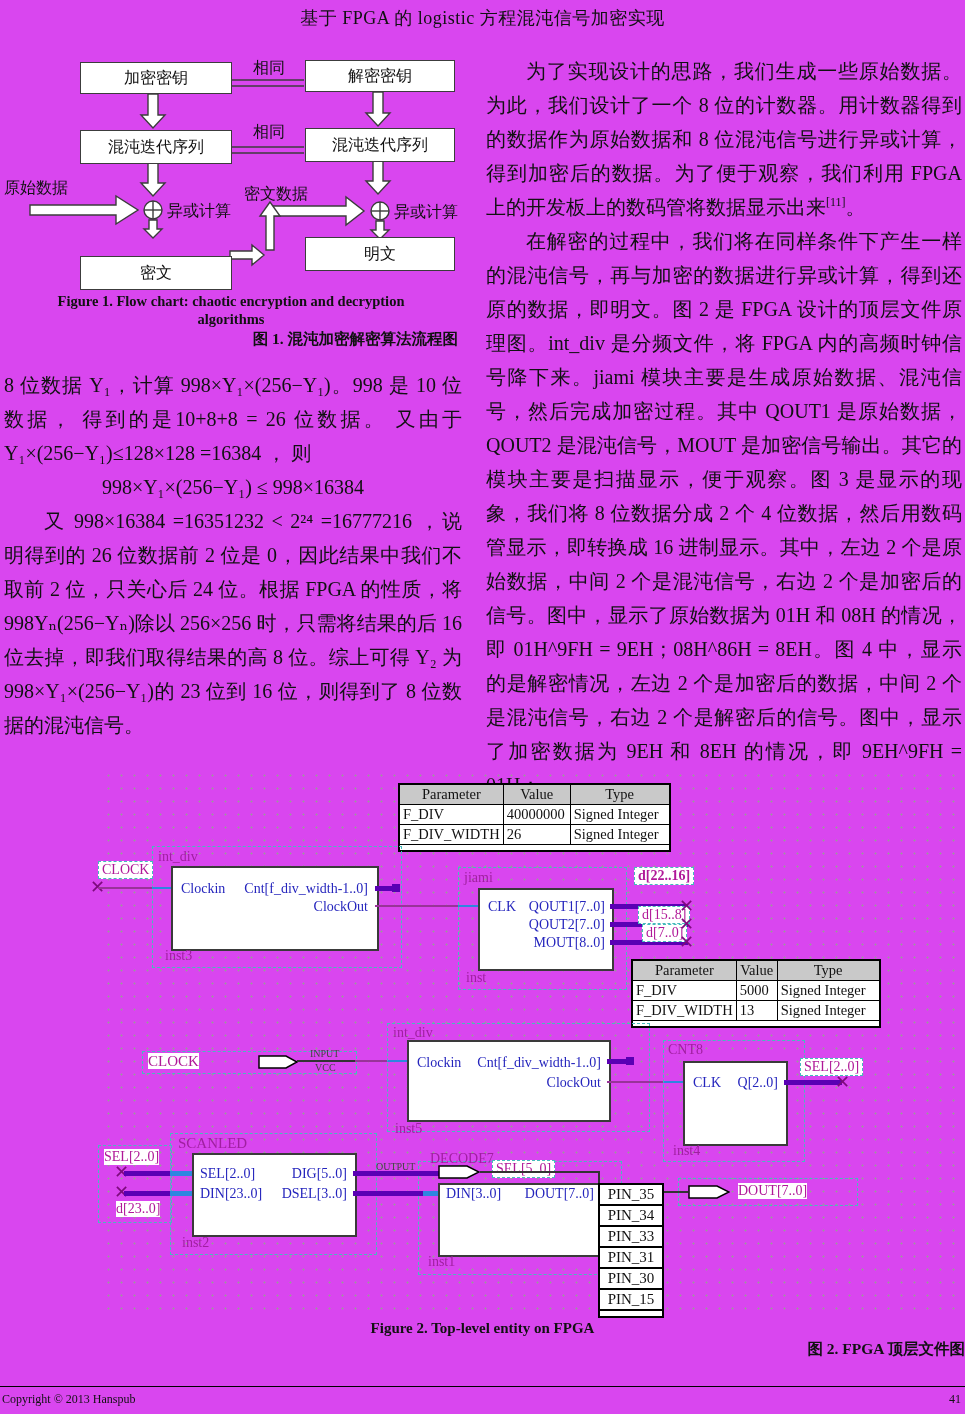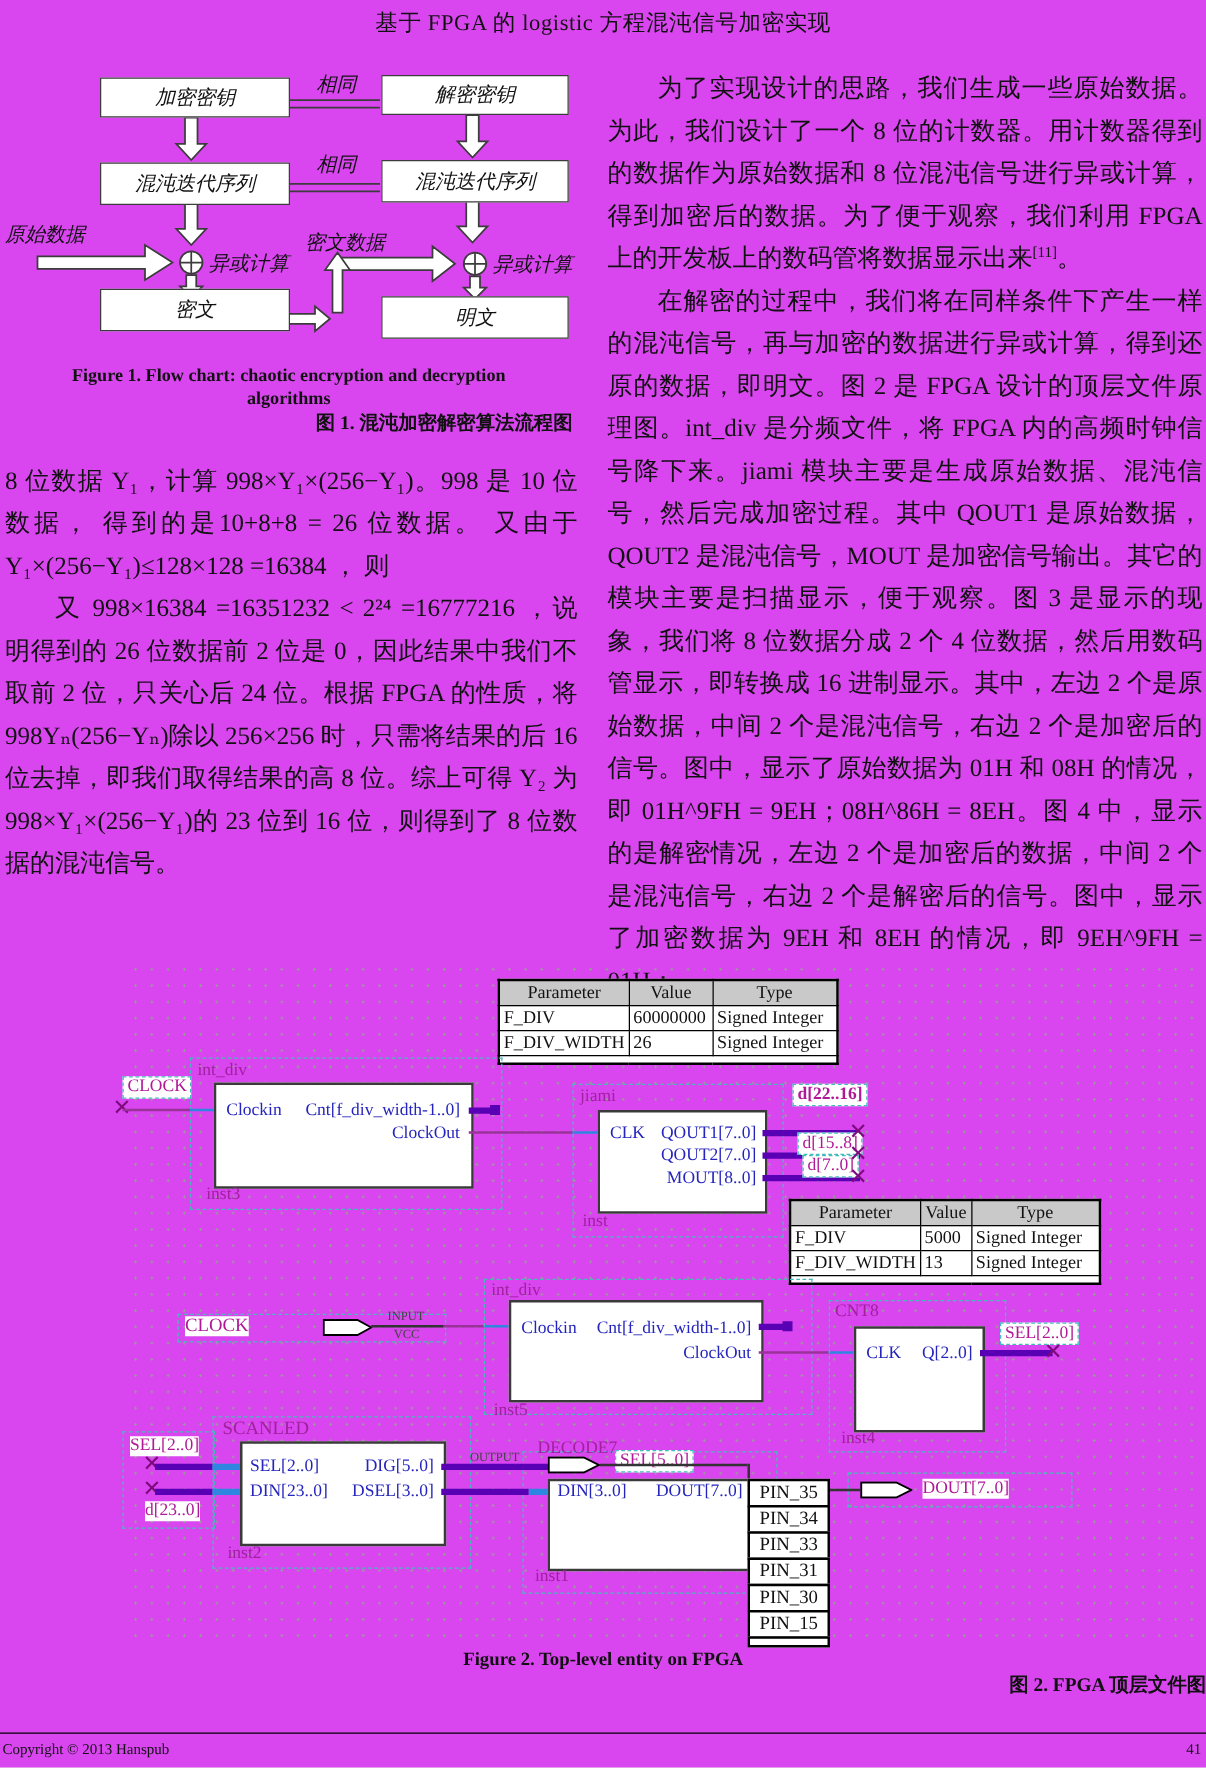--- a/index.html
+++ b/index.html
@@ -10,21 +10,21 @@
   .col{font-size:20px;line-height:34px;text-align:justify;}
   .col p{margin:0;}
   .indent{text-indent:2em;}
   .formula{text-align:center;text-indent:0;margin:2px 0 2px 0;}
   sup.ref{font-size:12px;vertical-align:super;line-height:0;}
   .cap{text-align:center;font-weight:bold;}
   .capen{font-size:14.5px;line-height:18px;}
   .capzh{font-size:15.5px;line-height:21px;text-align:right;}
 
   
-  .fig1{width:458px;height:232px;font-style:italic;}
+  .fig1{width:458px;height:232px;}
   .fbox{position:absolute;border:1.5px solid #3c3c3c;display:flex;align-items:center;justify-content:center;
         font-size:16px;background:#fff;}
   .flabel{position:absolute;font-size:16px;white-space:nowrap;}
 
   
   .fig2{width:868px;height:548px;overflow:visible;
         background-image:radial-gradient(circle,#9a9a9a 0.9px,transparent 1.1px);
         background-size:13px 13px;background-position:4px 4px;}
   .mcont{position:absolute;border:1px dashed #45bcbc;}
   .irect{position:absolute;background:#fff;border:2px solid #3a3a3a;}
@@ -86,58 +86,59 @@
         <line x1="151" y1="143" x2="151" y2="161"></line>
         <circle cx="378" cy="153" r="9"></circle>
         <line x1="369" y1="153" x2="387" y2="153"></line>
         <line x1="378" y1="144" x2="378" y2="162"></line>
       </g>
     </svg>
     <div class="fbox" style="left:78px;top:4px;width:150px;height:30px;">加密密钥</div>
     <div class="fbox" style="left:303px;top:2px;width:148px;height:30px;">解密密钥</div>
     <div class="fbox" style="left:78px;top:72px;width:150px;height:32px;">混沌迭代序列</div>
     <div class="fbox" style="left:303px;top:70px;width:148px;height:32px;">混沌迭代序列</div>
-    <div class="fbox" style="left:78px;top:173px;width:150px;height:32px;">密文</div>
+    <div class="fbox" style="left:78px;top:198px;width:150px;height:32px;">密文</div>
     <div class="fbox" style="left:303px;top:179px;width:148px;height:32px;">明文</div>
     <div class="flabel" style="left:232px;top:0px;width:70px;text-align:center;">相同</div>
     <div class="flabel" style="left:232px;top:64px;width:70px;text-align:center;">相同</div>
     <div class="flabel" style="left:2px;top:120px;">原始数据</div>
     <div class="flabel" style="left:242px;top:126px;">密文数据</div>
     <div class="flabel" style="left:165px;top:143px;">异或计算</div>
     <div class="flabel" style="left:392px;top:144px;">异或计算</div>
   </div>
 
   <div class="abs cap" style="left:4px;top:292px;width:454px;">
     <div class="capen">Figure 1. Flow chart: chaotic encryption and decryption</div>
     <div class="capen">algorithms</div>
     <div class="capzh">图 1.  混沌加密解密算法流程图</div>
   </div>
 
   <div class="abs col" style="left:4px;top:368px;width:458px;">
     <p>8 位数据 Y₁，计算 998×Y₁×(256−Y₁)。998 是 10 位数据， 得到的是10+8+8 = 26 位数据。 又由于 Y₁×(256−Y₁)≤128×128 =16384 ， 则</p>
+    <p class="formula">998×Y₁×(256−Y₁) ≤ 998×16384</p>
     <p class="indent">又 998×16384 =16351232 &lt; 2²⁴ =16777216 ，说明得到的 26 位数据前 2 位是 0，因此结果中我们不取前 2 位，只关心后 24 位。根据 FPGA 的性质，将 998Yₙ(256−Yₙ)除以 256×256 时，只需将结果的后 16 位去掉，即我们取得结果的高 8 位。综上可得 Y₂ 为 998×Y₁×(256−Y₁)的 23 位到 16 位，则得到了 8 位数据的混沌信号。</p>
   </div>
 
   <div class="abs col" style="left:486px;top:54px;width:476px;">
     <p class="indent"><span>为了实现设计的思路，我们生成一些原始数据。为此，我们设计了一个 8 位的计数器。用计数器得到的数据作为原始数据和 8 位混沌信号进行异或计算，得到加密后的数据。为了便于观察，我们利用 FPGA 上的开发板上的数码管将数据显示出来</span><sup class="ref">[11]</sup><span>。</span></p>
     <p class="indent">在解密的过程中，我们将在同样条件下产生一样的混沌信号，再与加密的数据进行异或计算，得到还原的数据，即明文。图 2 是 FPGA 设计的顶层文件原理图。int_div 是分频文件，将 FPGA 内的高频时钟信号降下来。jiami 模块主要是生成原始数据、混沌信号，然后完成加密过程。其中 QOUT1 是原始数据，QOUT2 是混沌信号，MOUT 是加密信号输出。其它的模块主要是扫描显示，便于观察。图 3 是显示的现象，我们将 8 位数据分成 2 个 4 位数据，然后用数码管显示，即转换成 16 进制显示。其中，左边 2 个是原始数据，中间 2 个是混沌信号，右边 2 个是加密后的信号。图中，显示了原始数据为 01H 和 08H 的情况，即 01H^9FH = 9EH；08H^86H = 8EH。图 4 中，显示的是解密情况，左边 2 个是加密后的数据，中间 2 个是混沌信号，右边 2 个是解密后的信号。图中，显示了加密数据为 9EH 和 8EH 的情况，即 9EH^9FH = 01H；</p>
   </div>
 
   <div class="abs fig2" style="left:98px;top:765px;">
 
     <table class="ptable" style="left:300px;top:18px;">
       <tbody>
           <tr class="hd">
         <td style="width:95px;">Parameter</td>
         <td style="width:60px;">Value</td>
         <td style="width:92px;">Type</td>
       </tr>
       <tr>
         <td>F_DIV</td>
-        <td>60000000</td>
+        <td>40000000</td>
         <td>Signed Integer</td>
       </tr>
       <tr>
         <td>F_DIV_WIDTH</td>
         <td>26</td>
         <td>Signed Integer</td>
       </tr>
       <tr>
             <td colspan="3" style="height:5px;"></td>
           </tr>

